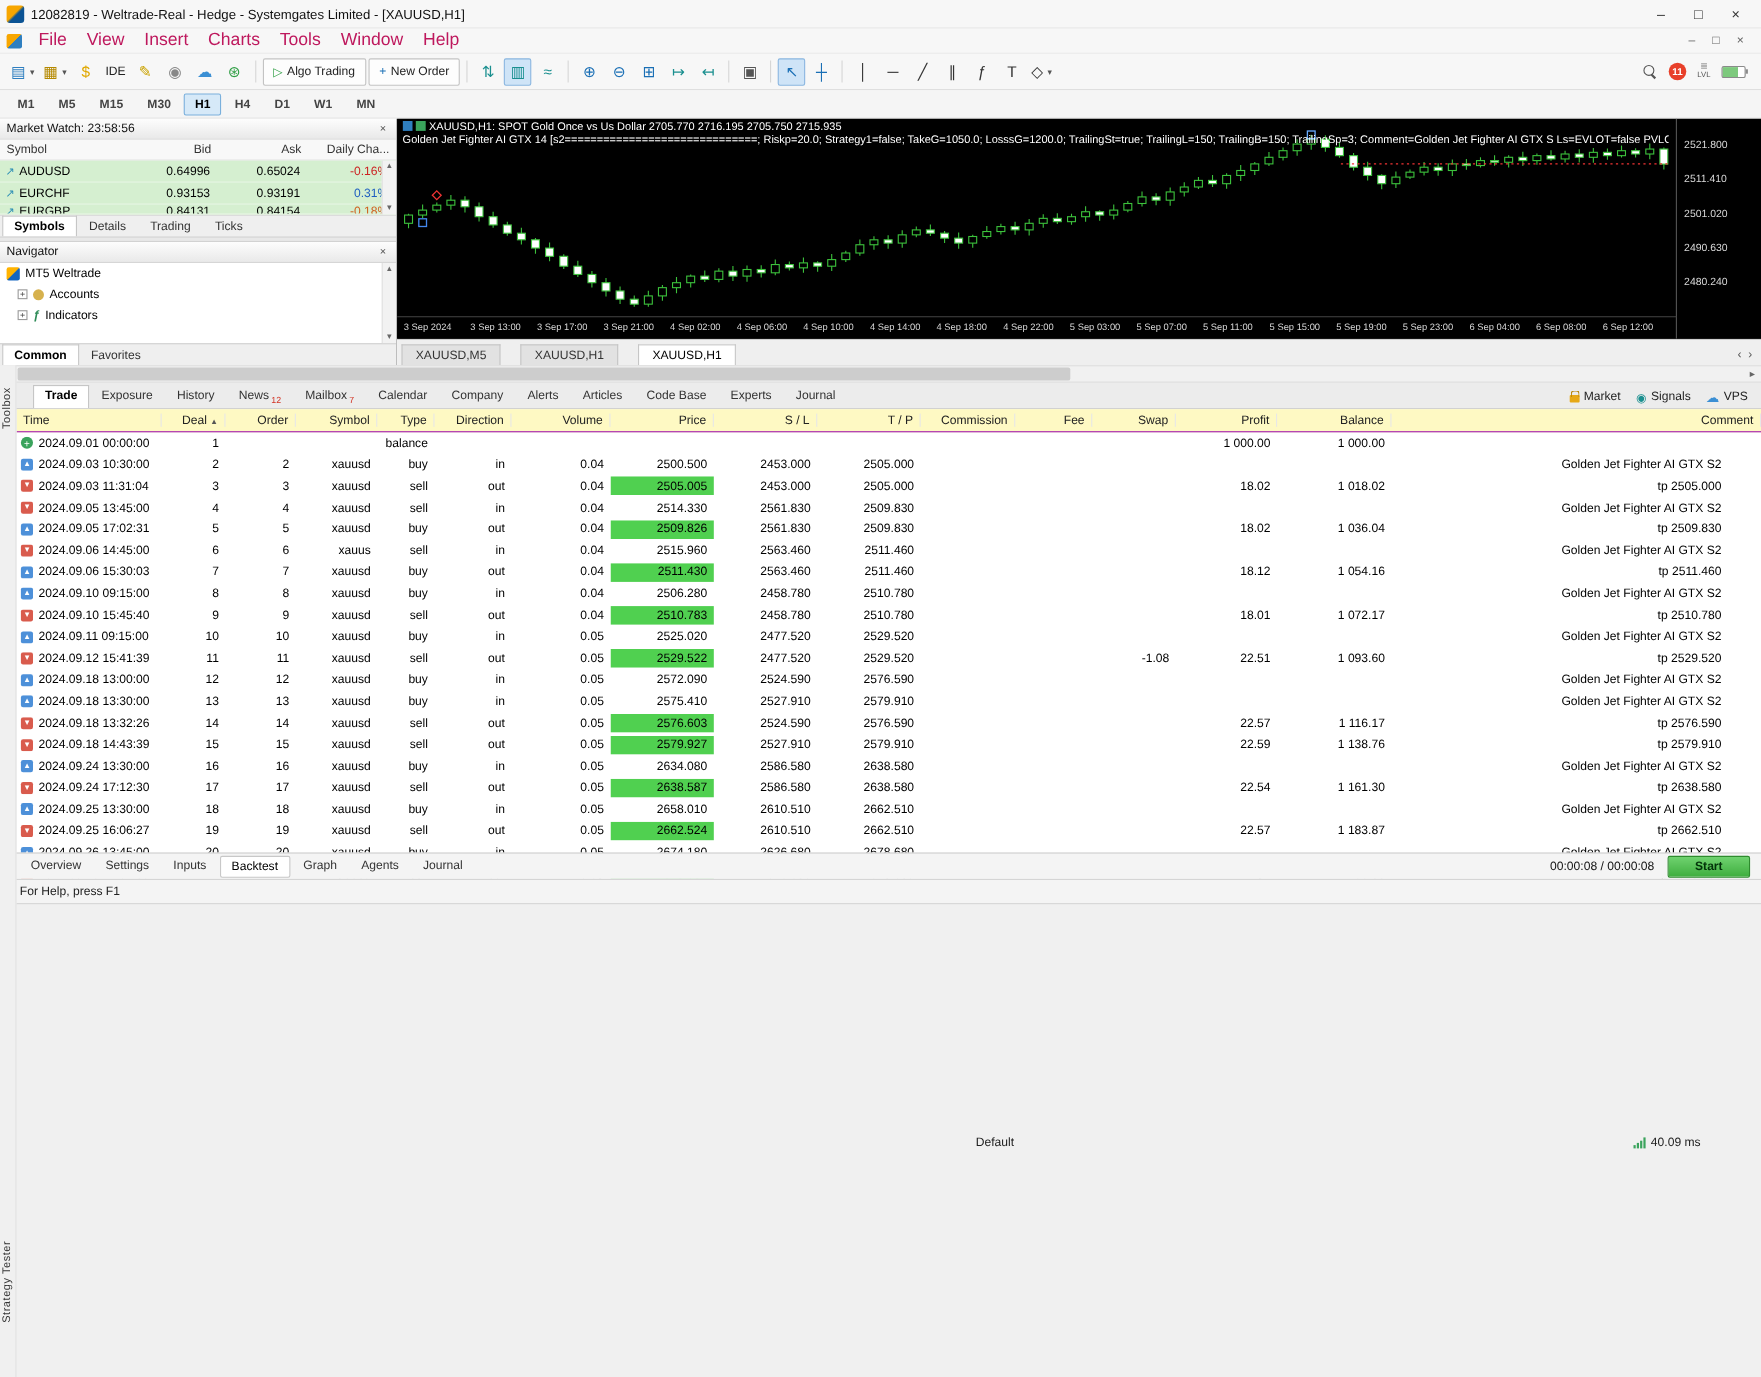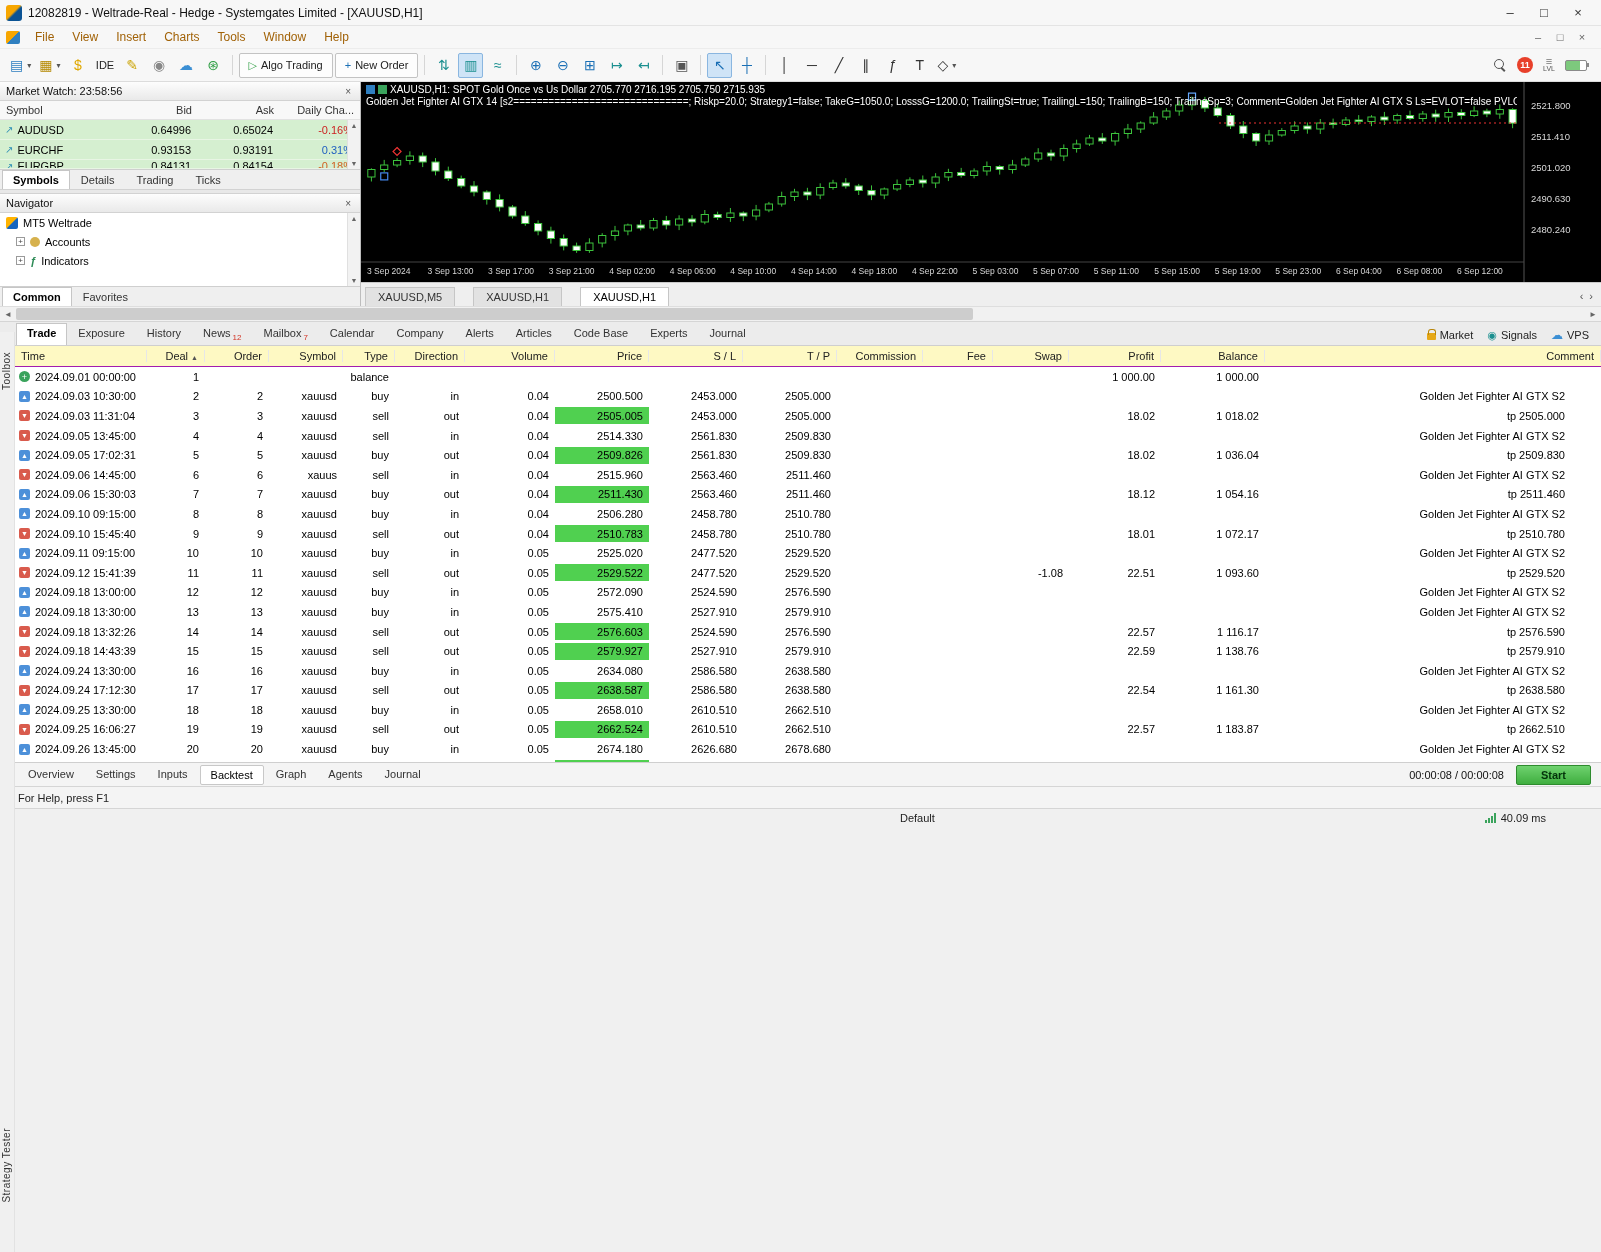--- a/index.html
+++ b/index.html
@@ -10,21 +10,21 @@
   
   .titlebar{height:26px;background:#f7f7f7;display:flex;align-items:center;padding:0 6px;border-bottom:1px solid #e4e4e4;flex:none}
   .applogo{width:16px;height:16px;border-radius:3px;background:linear-gradient(135deg,#f7a600 45%,#0b5394 55%);margin-right:6px;flex:none}
   .title{font-size:12px;color:#111;white-space:nowrap}
   .wctrls{margin-left:auto;display:flex}
   .wc{width:34px;height:22px;display:flex;align-items:center;justify-content:center;font-size:13px;color:#333}
 
   
   .menubar{height:22px;background:#f7f7f7;display:flex;align-items:center;padding:0 4px;flex:none}
   .menuchart{width:14px;height:13px;border-radius:2px;background:linear-gradient(135deg,#f7a600 50%,#2f7fc0 50%);margin:0 6px 0 2px;flex:none}
-  .menuitem{padding:2px 9px;font-size:12px;color:#a16207;cursor:default}
+  .menuitem{padding:2px 9px;font-size:16px;color:#be185d;cursor:default}
   .mdictrls{margin-left:auto;display:flex;gap:4px;padding-right:6px}
   .mdic{width:18px;height:16px;display:flex;align-items:center;justify-content:center;color:#666;font-size:11px}
 
   
   .toolbar{height:34px;background:#f7f7f7;border-top:1px solid #ececec;border-bottom:1px solid #dcdcdc;display:flex;align-items:center;padding:0 6px;flex:none}
   .tbtn{height:25px;min-width:25px;display:inline-flex;align-items:center;justify-content:center;margin:0 1px;border-radius:2px;font-size:14px;gap:4px;padding:0 3px}
   .tbtn.framed{border:1px solid #c3c3c3;background:#fdfdfd;padding:0 9px;font-size:11px}
   .tbtn.active{background:#cfe4f7;border:1px solid #8ab6e0}
   .tlabel{font-size:11px;color:#222}
   .tdd{font-size:8px;color:#555}
@@ -85,21 +85,21 @@
   .ctabnav{margin-left:auto;display:flex;gap:6px;padding:0 8px 4px 0;color:#555}
 
   
   .hscroll{height:16px;background:#f1f1f1;border-top:1px solid #dedede;border-bottom:1px solid #d5d5d5;display:flex;align-items:center;flex:none}
   .hs-arrow{width:16px;height:14px;display:flex;align-items:center;justify-content:center;font-size:8px;color:#666}
   .hs-track{flex:1;height:14px;position:relative}
   .hs-thumb{position:absolute;left:0;top:1px;height:12px;width:61%;background:#cdcdcd;border-radius:2px}
 
   
   .toolbox{flex:1;display:flex;flex-direction:column;background:#fff;min-height:0}
-  .tbx-tabs{height:24px;background:#ececec;border-bottom:1px solid #cfcfcf;display:flex;align-items:flex-end;padding-left:16px;flex:none}
+  .tbx-tabs{height:24px;background:#ececec;border-bottom:1px solid #cfcfcf;display:flex;align-items:flex-end;padding-left:30px;flex:none}
   .tbx-right{margin-left:auto;display:flex;gap:14px;align-items:center;padding:0 12px 3px 0;font-size:11px;color:#222}
   .tbx-right .item{display:flex;align-items:center;gap:4px}
   .lock{width:9px;height:7px;background:#e6a817;border-radius:1px;position:relative;margin-top:3px}
   .lock:before{content:"";position:absolute;top:-4px;left:1.5px;width:6px;height:5px;border:1.5px solid #b8860b;border-bottom:none;border-radius:3px 3px 0 0}
   .sigico{color:#1a8f8f;font-size:11px}
   .cloudico{color:#3b8fd4;font-size:12px}
 
   .ttable{flex:1;display:flex;flex-direction:column;padding-left:15px;min-height:0;
     --cols:132px 58px 64px 74px 52px 70px 90px 94px 94px 94px 86px 70px 76px 92px 104px 1fr}
   .thead{display:grid;grid-template-columns:var(--cols);height:21px;background:#fef9c3;border-bottom:1px solid #a21caf;align-items:center;flex:none}
@@ -126,21 +126,21 @@
   
   .testerbar{height:24px;background:#f4f4f4;border-top:1px solid #cfcfcf;display:flex;align-items:center;padding-left:18px;gap:2px;flex:none}
   .testtab{padding:3px 10px;font-size:11px;color:#333}
   .testtab.active{font-weight:normal;background:#fff;border:1px solid #c8c8c8;border-radius:2px;color:#000}
   .tester-right{margin-left:auto;display:flex;align-items:center;gap:12px;padding-right:10px}
   .tester-time{font-size:11px;color:#111}
   .start-btn{background:linear-gradient(#6fd26f,#3fae3f);border:1px solid #2e8b2e;color:#03330a;padding:3px 24px;font-size:11px;border-radius:2px;font-weight:bold}
 
   
   .statusbar1{height:22px;background:#f4f4f4;border-top:1px solid #d5d5d5;display:flex;align-items:center;padding:0 18px;flex:none;font-size:11px;color:#222}
-  .statusbar2{flex:1;background:#f0f0f0;border-top:1px solid #d5d5d5;display:flex;align-items:flex-start;padding:3px 55px 0 28px;font-size:11px;color:#222;min-height:0}
+  .statusbar2{flex:1;background:#f0f0f0;border-top:1px solid #d5d5d5;display:flex;align-items:center;padding:3px 55px 0 15px;font-size:11px;color:#222;min-height:0}
   .sb-default{margin-left:872px;display:flex;align-items:center;gap:4px}
   .sb-lat{margin-left:auto;display:flex;align-items:center;gap:5px}
   .sigbars{display:inline-flex;align-items:flex-end;gap:1px;height:10px}
   .sigbars i{width:2px;background:#3aa35c;display:block}
 
   
   .side-rail{position:absolute;left:0;top:332px;bottom:0;width:15px;background:#f0f0f0;border-right:1px solid #e2e2e2;z-index:4}
   .vlab{position:absolute;left:1px;writing-mode:vertical-rl;transform:rotate(180deg);font-size:10px;color:#333;z-index:5;letter-spacing:.5px}
   .vlab.tb{top:352px}
   .vlab.st{top:1128px}
@@ -280,20 +280,31 @@
       <span class="search-ico"></span>
       <span class="bellbadge">11</span>
       <span class="lvl">
         <span class="g">≡</span>
         <span>LVL</span>
       </span>
       <span class="batt"></span>
     </span>
   </div>
 
+  <div class="tfbar">
+      <div class="tfbtn">M1</div>
+      <div class="tfbtn">M5</div>
+      <div class="tfbtn">M15</div>
+      <div class="tfbtn">M30</div>
+      <div class="tfbtn active">H1</div>
+      <div class="tfbtn">H4</div>
+      <div class="tfbtn">D1</div>
+      <div class="tfbtn">W1</div>
+      <div class="tfbtn">MN</div>
+    </div>
 
   <div class="main">
     <div class="leftpanels">
 
       <div class="panel-header">
         <span>Market Watch: 23:58:56</span>
         <span class="phx">×</span>
       </div>
       <div class="mwgrid mw-cols">
           <span class="mw-h">Symbol</span>

